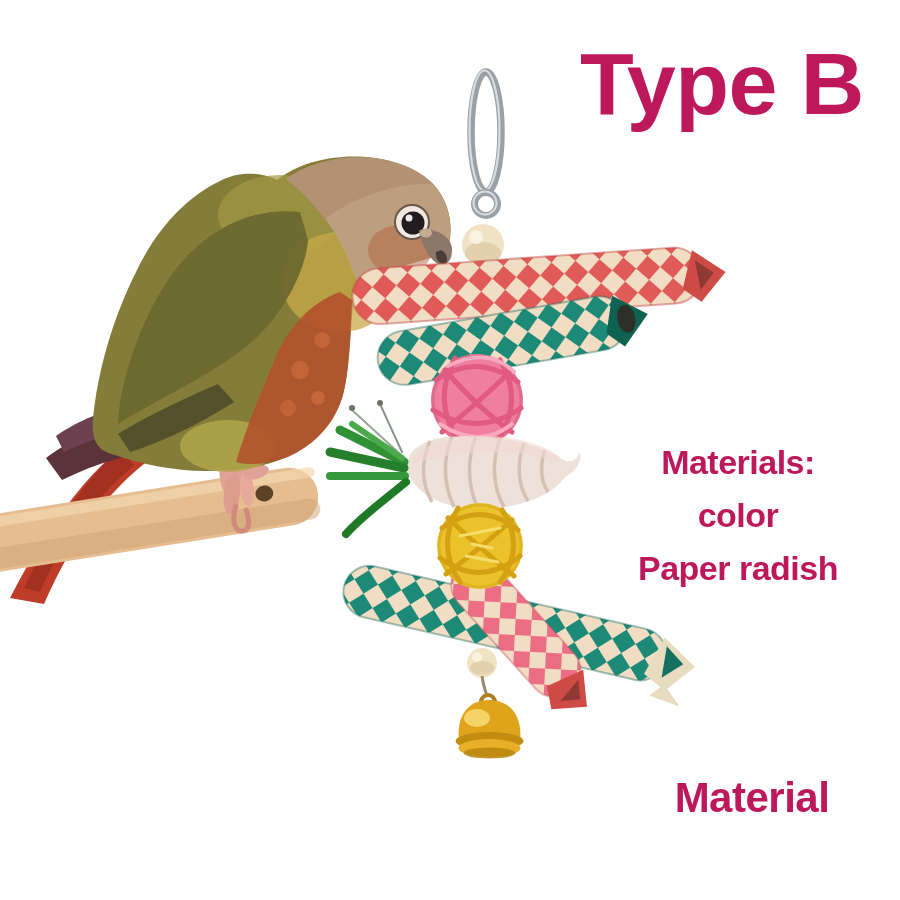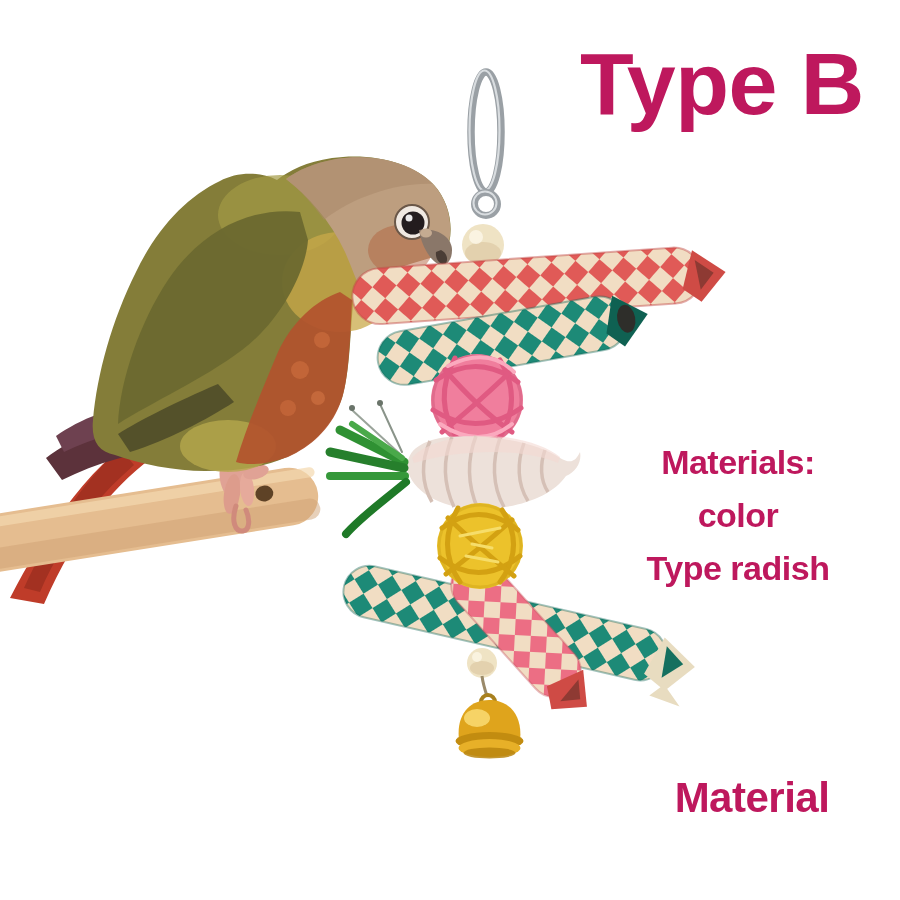--- a/index.html
+++ b/index.html
@@ -221,20 +221,20 @@
       <ellipse cx="477" cy="718" rx="13" ry="9" fill="#f7d66a" opacity="0.95"></ellipse>
     </g>
   </g>
 </svg>
 
 <div class="txt type-b">Type B</div>
 
 <div class="txt materials">
   <div>Materials:</div>
   <div>color</div>
-  <div>Type radish</div>
+  <div>Paper radish</div>
 </div>
 
 <div class="txt note">
   <div>Material</div>
 </div>
 
 </div>
 
 </body></html>

